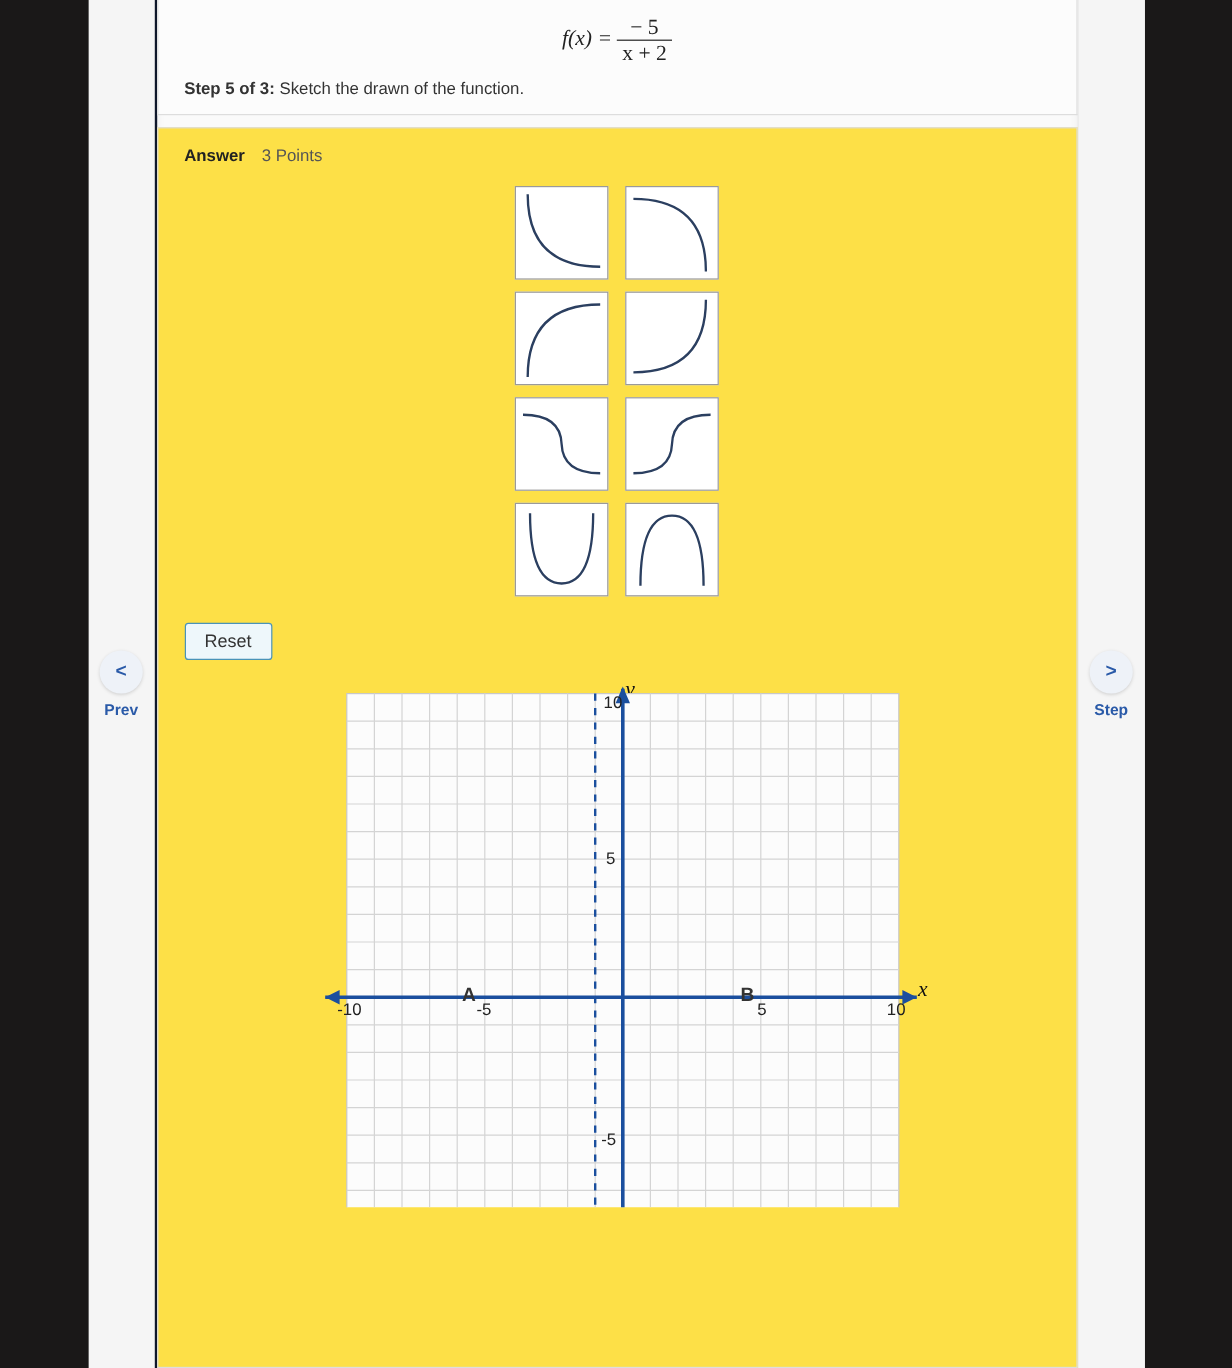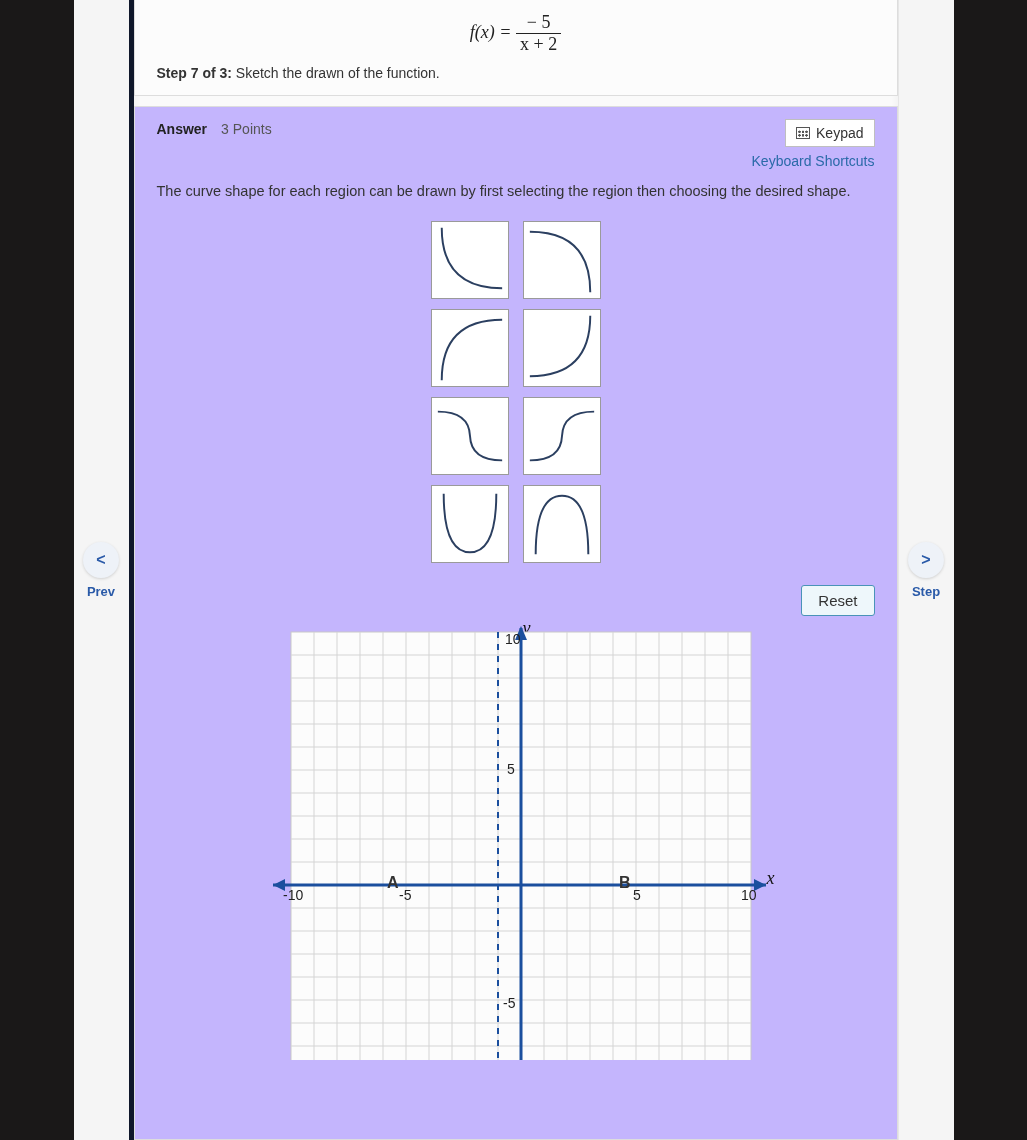--- a/index.html
+++ b/index.html
@@ -54,21 +54,21 @@
   }
   .nav-label {
     margin-top: 6px;
     font-size: 13px;
     font-weight: 600;
     color: #2a5aa8;
   }
   .content {
     flex: 1;
     background: #fafafa;
-    border-left: 5px solid #0f172a;
+    border-left: 2px solid #0f172a;
     border-right: 1px solid #e6e6e6;
     display: flex;
     flex-direction: column;
     box-shadow: 0 0 8px rgba(0,0,0,.06) inset;
   }
   .question-box {
     border: 1px solid #ddd;
     border-top: none;
     padding: 12px 22px 14px;
     background: #fcfcfc;
@@ -83,21 +83,21 @@
   }
   .frac { display: inline-block; text-align: center; vertical-align: middle; font-style: normal;}
   .frac .num { display: block; border-bottom: 1px solid #222; padding: 0 4px; }
   .frac .den { display: block; padding: 0 4px; }
   .step-line { font-size: 14px; color: #333; }
   .step-line b { font-weight: 700; }
   .answer-box {
     border: 1px solid #ddd;
     margin-top: 10px;
     padding: 14px 22px 0;
-    background: #c4b5fd;
+    background: #fde047;
     flex: 1;
     position: relative;
   }
   .answer-header { display: flex; align-items: center; gap: 14px; font-size: 14px; }
   .answer-header .lbl { font-weight: 700; color: #222; }
   .answer-header .pts { color: #555; }
   .top-right {
     position: absolute;
     right: 22px;
     top: 12px;
@@ -145,21 +145,21 @@
     gap: 10px 14px;
     width: 170px;
   }
   .shape-tile {
     border: 1px solid #9a9a9a;
     background: #fff;
     cursor: pointer;
     position: relative;
   }
   .shape-tile svg { width: 100%; height: 100%; }
-  .reset-row { text-align: right; margin: 22px 0 4px; text-decoration: underline; }
+  .reset-row { text-align: left; margin: 22px 0 16px; text-decoration: underline; }
   .reset-btn {
     display: inline-block;
     border: 1.5px solid #4a93b8;
     background: #eef7fb;
     color: #333;
     padding: 6px 16px;
     font-size: 15px;
     border-radius: 3px;
     cursor: pointer;
   }
@@ -204,39 +204,31 @@
 
       <div class="question-box">
         <div class="formula">
           <span>f(x) =</span>
           <span class="frac">
             <span class="num">− 5</span>
             <span class="den">x + 2</span>
           </span>
         </div>
         <div class="step-line">
-          <b>Step 7 of 3:</b>
+          <b>Step 5 of 3:</b>
           <span>Sketch the drawn of the function.</span>
         </div>
       </div>
 
       <div class="answer-box">
         <div class="answer-header">
           <span class="lbl">Answer</span>
           <span class="pts">3 Points</span>
         </div>
-        <div class="top-right">
-          <div class="keypad-btn">
-            <span class="keypad-icon"></span>
-            <span>Keypad</span>
-          </div>
-          <div class="kbd-link">Keyboard Shortcuts</div>
-        </div>
-
-        <div class="instructions">The curve shape for each region can be drawn by first selecting the region then choosing the desired shape.</div>
+
 
         <div class="shape-palette">
           <div class="shape-tile">
             <svg viewBox="0 0 78 78">
                 <path d="M10 6 Q10 68 72 68" fill="none" stroke="#2b3f60" stroke-width="2"></path>
               </svg>
           </div>
           <div class="shape-tile">
             <svg viewBox="0 0 78 78">
                 <path d="M6 10 Q68 10 68 72" fill="none" stroke="#2b3f60" stroke-width="2"></path>

